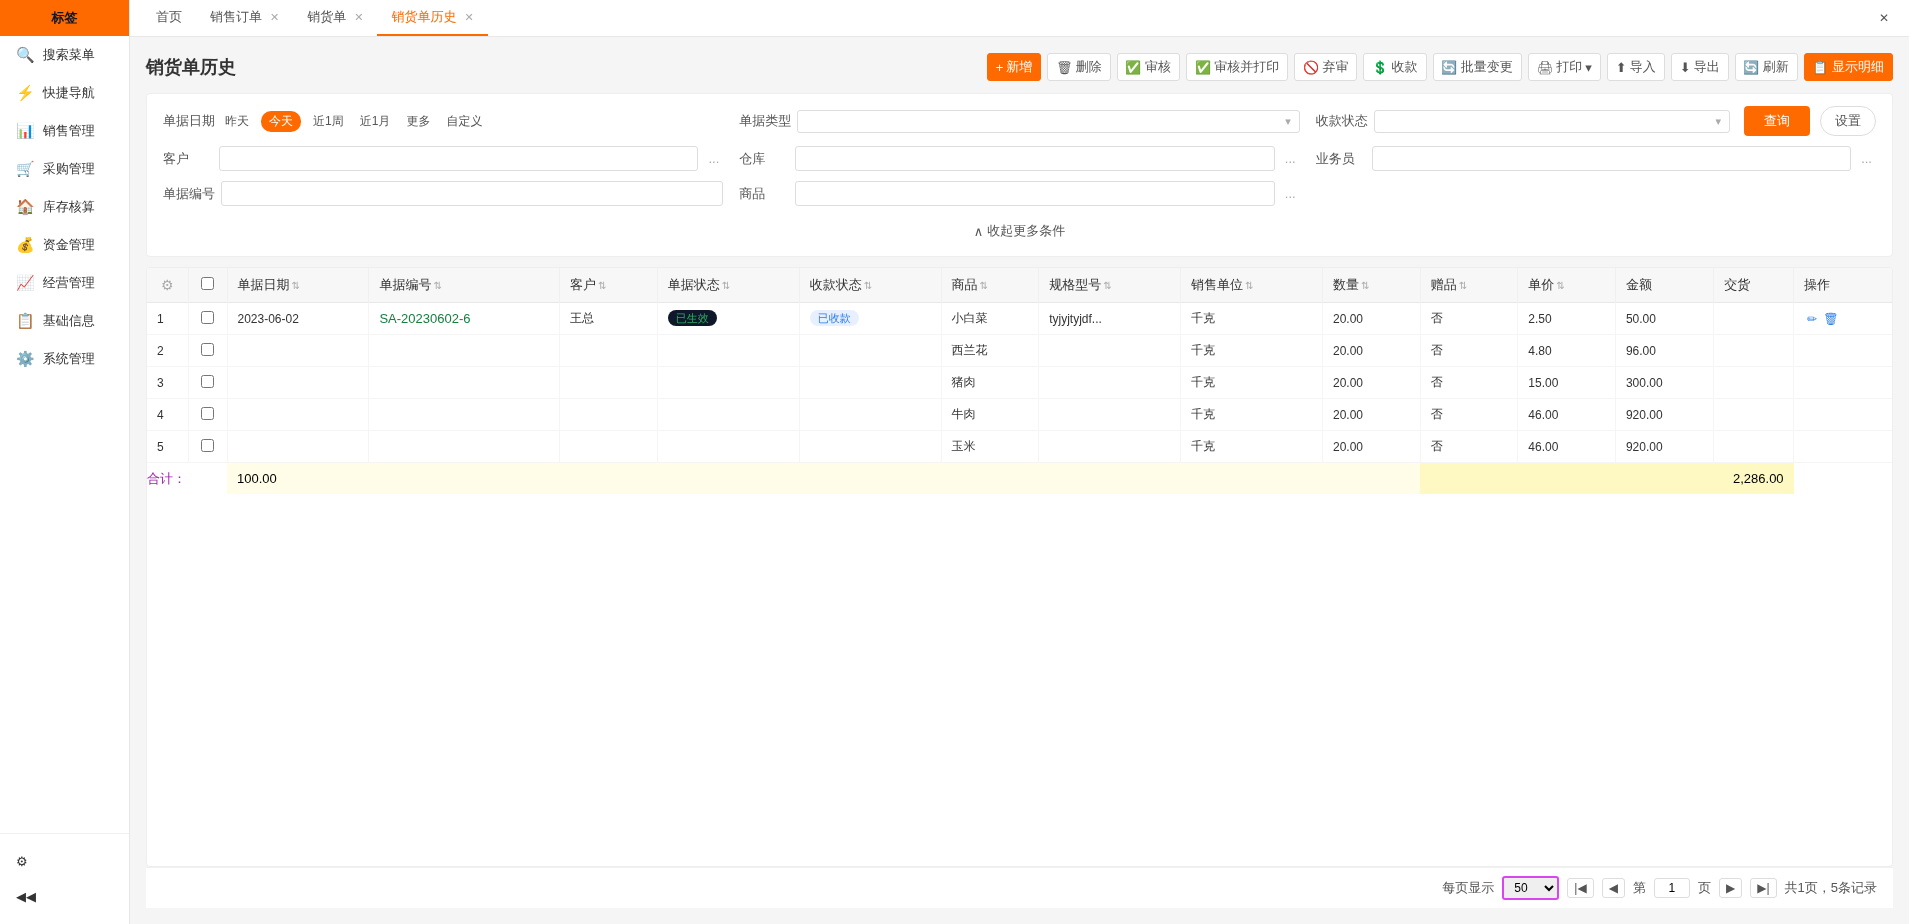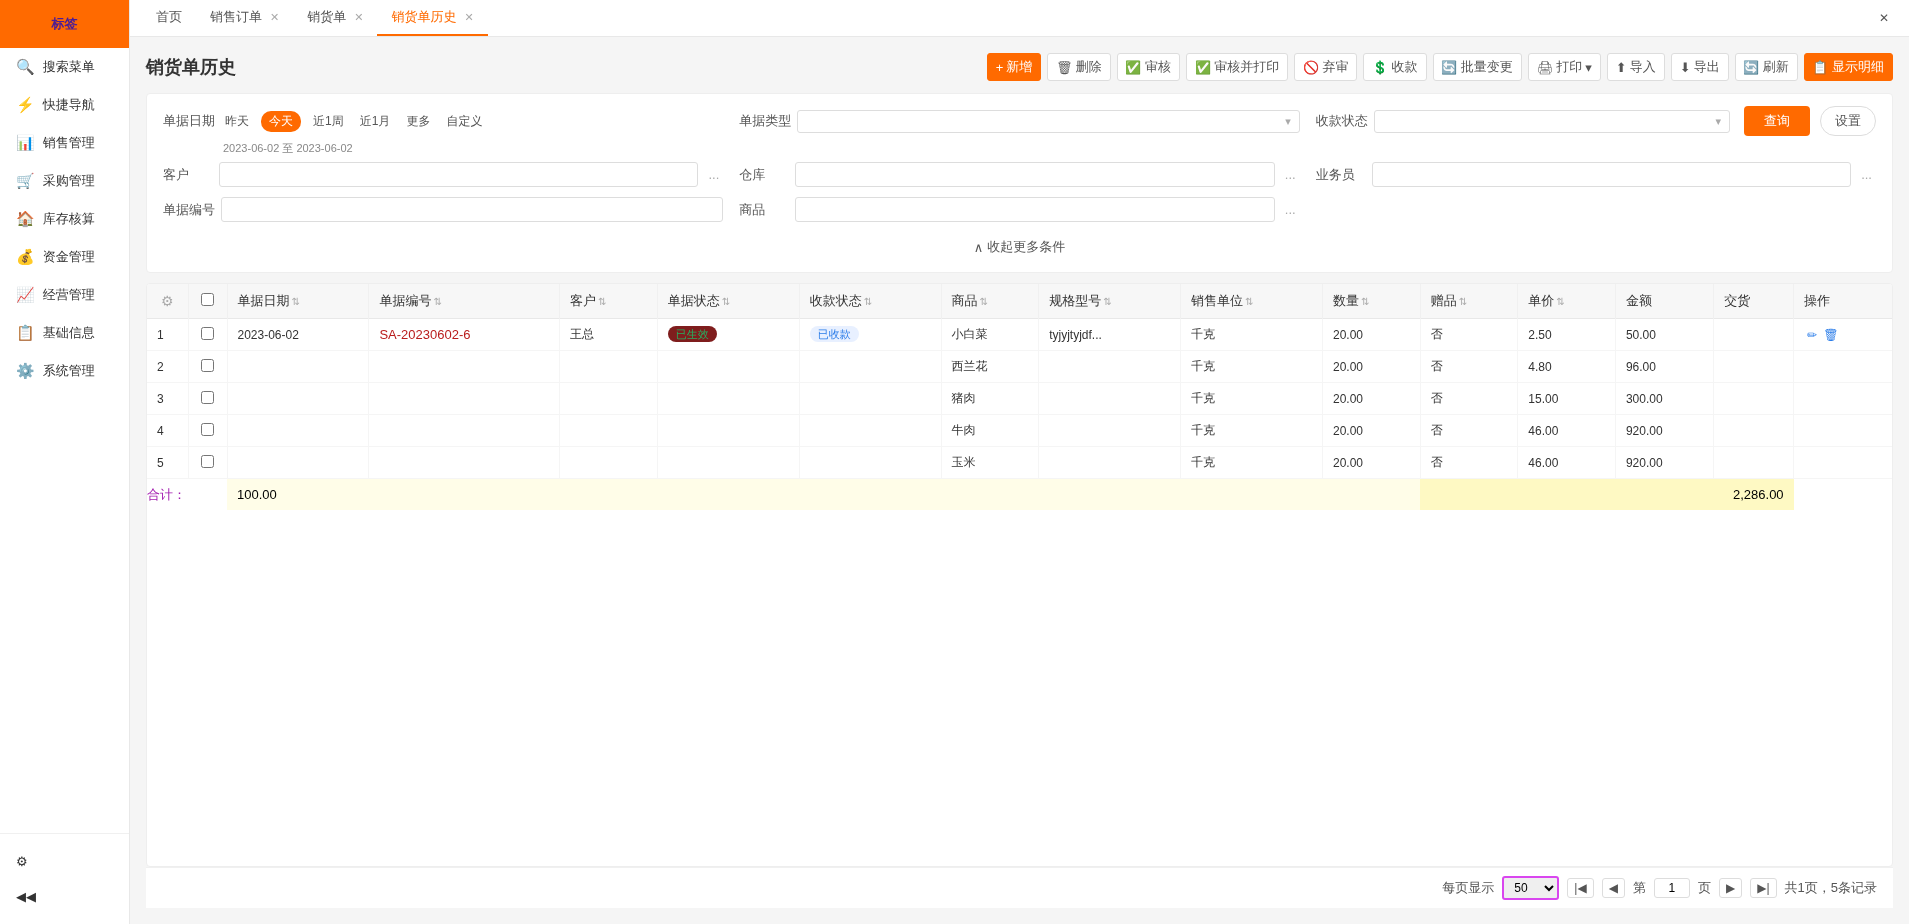--- a/index.html
+++ b/index.html
@@ -10,25 +10,25 @@
       width: 130px;
       background: #fff;
       border-right: 1px solid #e8e8e8;
       display: flex;
       flex-direction: column;
       flex-shrink: 0;
       height: 100%;
     }
     .sidebar-logo {
       background: #ff6a00;
-      height: 48px;
+      height: 36px;
       display: flex;
       align-items: center;
       justify-content: center;
-      color: #4c1d95;
+      color: #0f172a;
       font-size: 14px;
       font-weight: bold;
     }
     .sidebar-item {
       display: flex;
       align-items: center;
       gap: 8px;
       padding: 10px 16px;
       cursor: pointer;
       color: #333;
@@ -272,21 +272,21 @@
       border-right: 1px solid #f5f5f5;
       font-size: 12px;
       white-space: nowrap;
     }
     tbody td:last-child { border-right: none; }
     .badge {
       padding: 2px 8px;
       border-radius: 10px;
       font-size: 11px;
     }
-    .badge-green { background: #7f1d1d; color: #27ae60; }
+    .badge-green { background: #0f172a; color: #27ae60; }
     .badge-blue { background: #e8f0ff; color: #2b7de9; }
     .sort-icon { color: #aaa; font-size: 10px; cursor: pointer; }
     .table-footer-label { color: #a21caf; min-width: 80px; margin-top: 36px; }
     .pagination-bar {
       display: flex;
       align-items: center;
       justify-content: flex-end;
       padding: 8px 16px;
       background: #fff;
       border-top: 1px solid #f0f0f0;
@@ -493,23 +493,20 @@
           <span class="filter-label">收款状态</span>
           <div class="filter-select">
             <span></span>
             <span class="select-arrow">▾</span>
           </div>
           <button class="query-btn" style="margin-left:8px;">查询</button>
           <button class="setup-btn" style="margin-left:4px;border-radius:15px;">设置</button>
         </div>
       </div>
 
-      <div style="padding-left:60px;margin-top:-6px;margin-bottom:6px;">
-        <span class="date-range-text">2023-06-02 至 2023-06-02</span>
-      </div>
 
       <div class="filter-row">
         <div class="filter-item">
           <span class="filter-label">客户</span>
           <input class="filter-input" type="text" style="">
           <span class="filter-dots">...</span>
         </div>
         <div class="filter-item">
           <span class="filter-label">仓库</span>
           <input class="filter-input" type="text" style="">
@@ -629,21 +626,21 @@
               <span>操作</span>
             </th>
           </tr>
         </thead>
         <tbody id="table-body">
 
         <tr>
               <td>1</td>
               <td class="checkbox-cell"><input type="checkbox" style=""></td>
               <td>2023-06-02</td>
-              <td><a style="color:#b91c1c;cursor:pointer;text-decoration:none;">SA-20230602-6</a></td>
+              <td><a style="color:#15803d;cursor:pointer;text-decoration:none;">SA-20230602-6</a></td>
               <td>王总</td>
               <td><span class="badge badge-green">已生效</span></td>
               <td><span class="badge badge-blue">已收款</span></td>
               <td>小白菜</td>
               <td>tyjyjtyjdf...</td>
               <td>千克</td>
               <td>20.00</td>
               <td>否</td>
               <td>2.50</td>
               <td>50.00</td>

